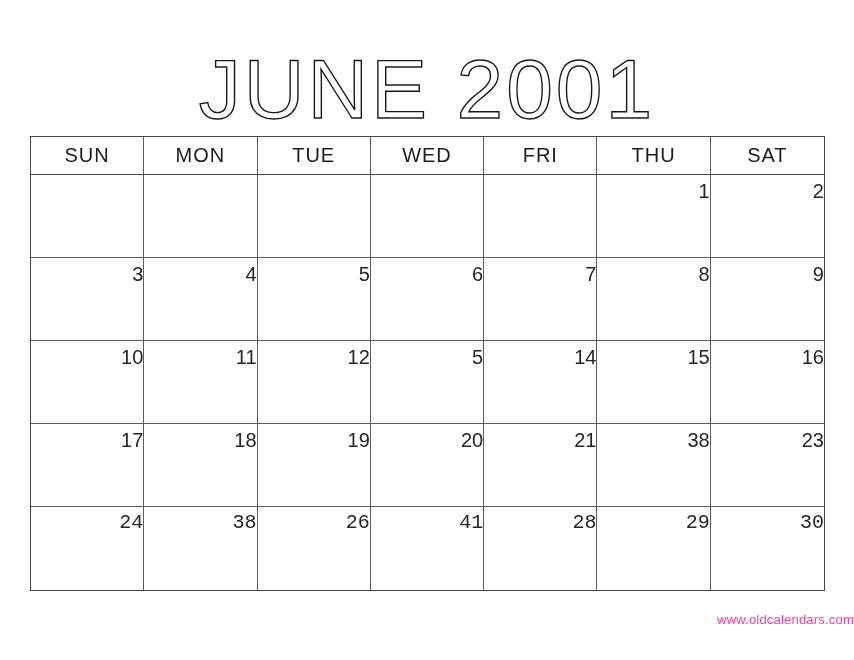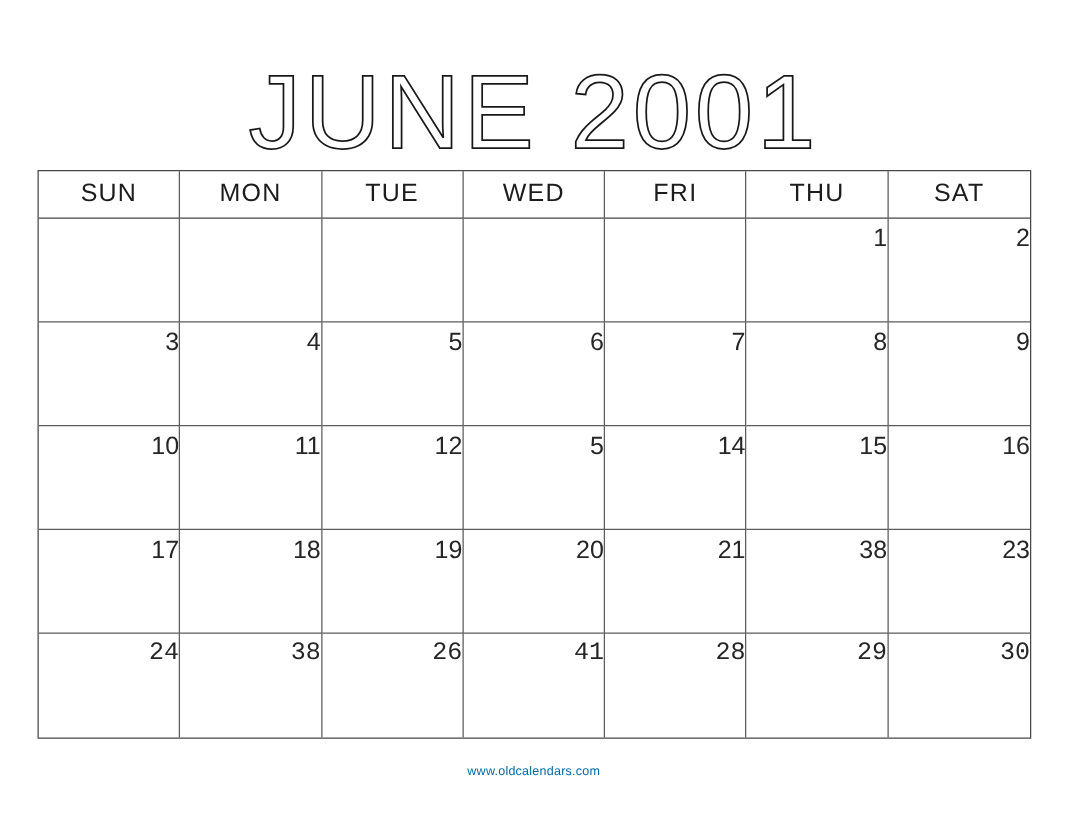--- a/index.html
+++ b/index.html
@@ -57,24 +57,24 @@
     padding: 4px 0 0 8px;
     font-size: 20px;
     line-height: 1.2;
     color: #262626;
   }
   .footer {
     position: absolute;
     left: 0;
     right: 0;
     top: 612px;
-    text-align: center;
-    font-size: 10px;
+    text-align: right;
+    font-size: 13px;
     letter-spacing: 0.2px;
-    color: #0369a1;
+    color: #ec4899;
   }
 </style>
 </head>
 <body>
 
 <div class="page">
 
   <svg class="title-svg" viewBox="0 0 854 150" xmlns="http://www.w3.org/2000/svg">
     <text x="427" y="118" text-anchor="middle" font-family="Liberation Sans, sans-serif" font-size="84" letter-spacing="3" fill="none" stroke="#181818" stroke-width="1.4">JUNE 2001</text>
   </svg>

